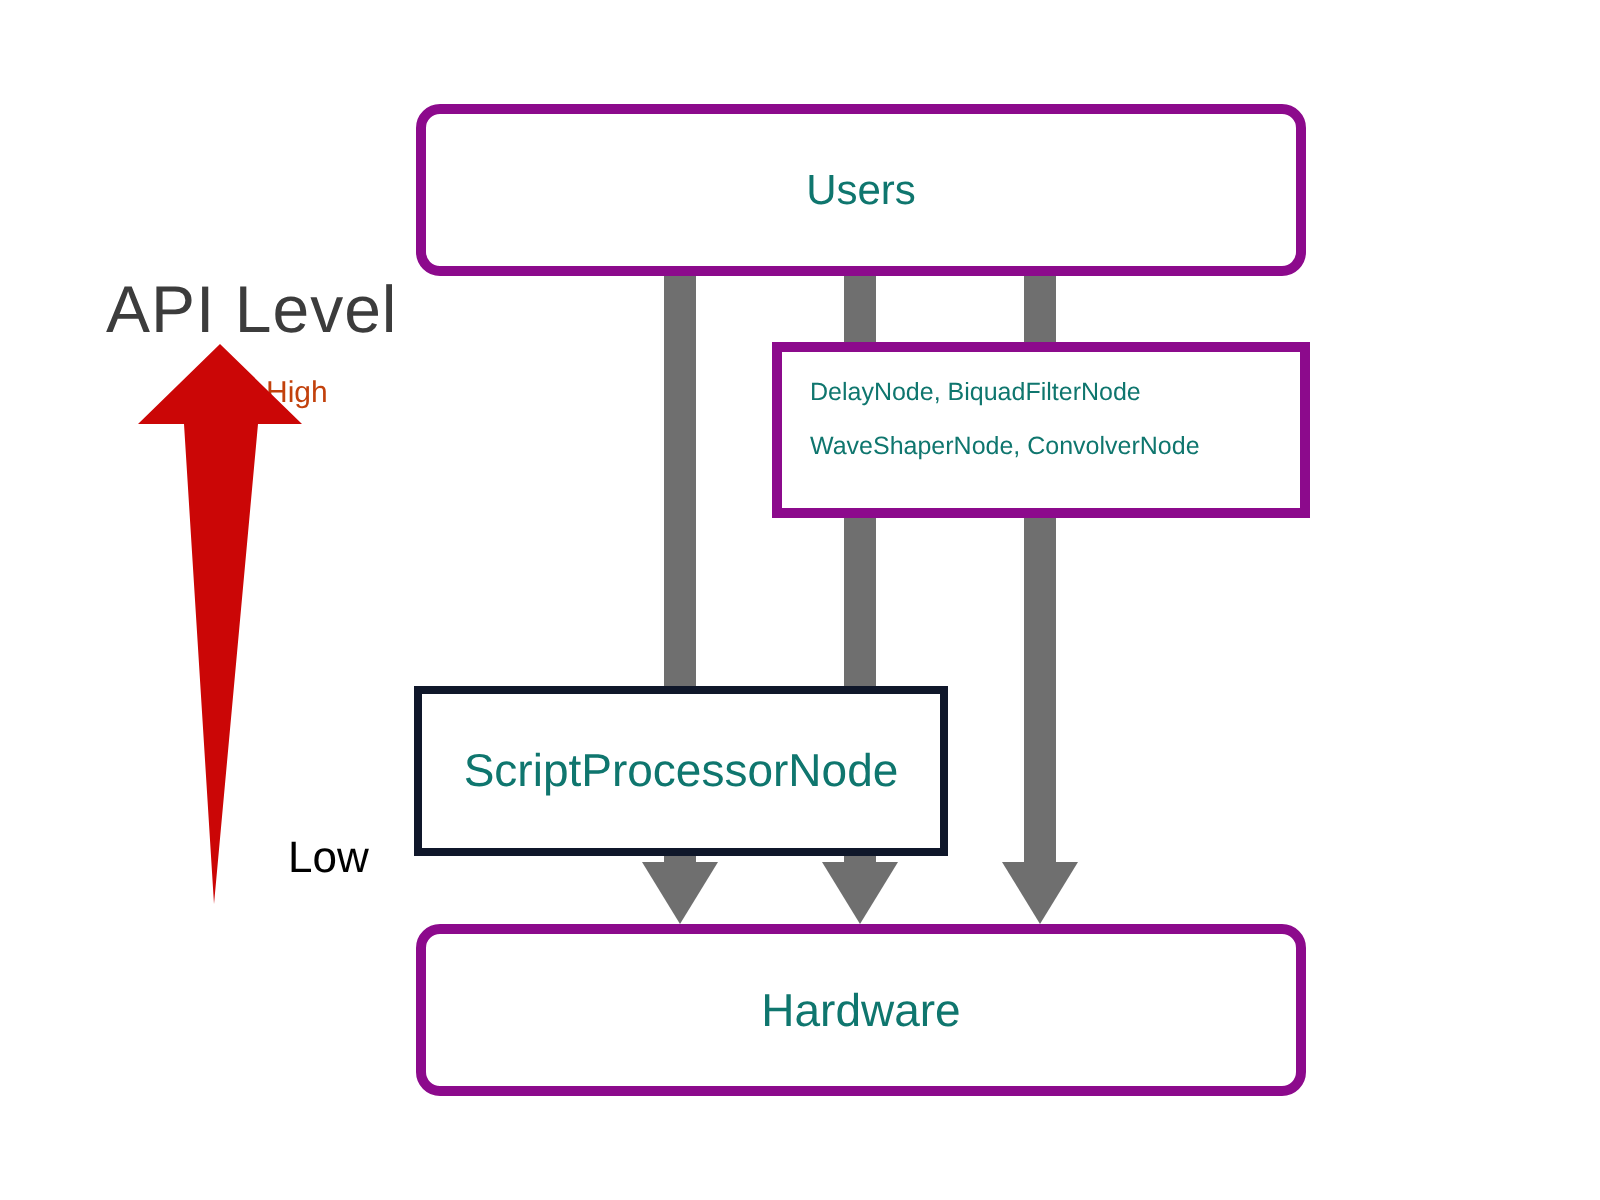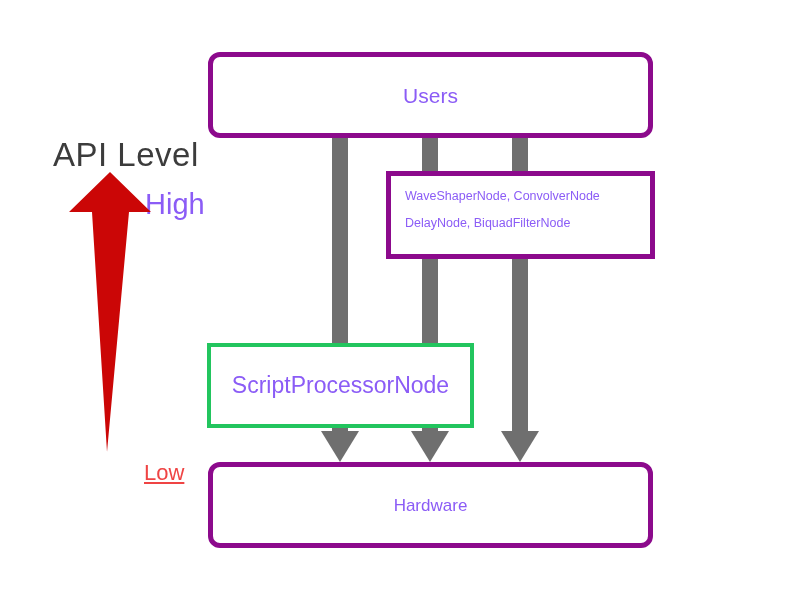--- a/index.html
+++ b/index.html
@@ -29,32 +29,31 @@
     position: absolute;
     left: 0;
     top: 0;
     width: 800px;
     height: 600px;
     z-index: 1;
     pointer-events: none;
   }
   .high-label {
     position: absolute;
-    left: 145px;
+    left: 133px;
     top: 188px;
-    font-size: 29px;
-    color: #8b5cf6;
+    font-size: 15px;
+    color: #c2410c;
   }
   .low-label {
     position: absolute;
     left: 144px;
-    top: 460px;
+    top: 416px;
     font-size: 22px;
-    color: #ef4444;
-    text-decoration: underline;
+    color: #000000;
   }
   
   .flow-arrow {
     position: absolute;
     top: 136px;
     width: 38px;
     height: 326px;
     z-index: 1;
   }
   .flow-arrow .shaft {
@@ -77,25 +76,25 @@
   }
   .arrow-1 { left: 321px; }
   .arrow-2 { left: 411px; }
   .arrow-3 { left: 501px; }
   
   .box {
     position: absolute;
     box-sizing: border-box;
     background: #ffffff;
     z-index: 2;
-    color: #8b5cf6;
+    color: #0f766e;
     gap: 16px;
   }
   .box.purple { border: 5px solid #8c0a8c; }
-  .box.red    { border: 4px solid #22c55e; }
+  .box.red    { border: 4px solid #0f172a; }
   .box.rounded { border-radius: 12px; }
   .box.centered {
     display: flex;
     flex-direction: column;
     align-items: center;
     justify-content: center;
     text-align: center;
   }
   .users-box {
     left: 208px; top: 52px;
@@ -114,21 +113,21 @@
     white-space: nowrap;
   }
   .spn-box {
     left: 207px; top: 343px;
     width: 267px; height: 85px;
     font-size: 23px;
   }
   .hardware-box {
     left: 208px; top: 462px;
     width: 445px; height: 86px;
-    font-size: 17px;
+    font-size: 23px;
     line-height: 27px;
   }
 </style>
 </head>
 <body>
 
 <div class="canvas">
 
   <div class="api-level-label">API Level</div>
 
@@ -151,22 +150,22 @@
   <div class="flow-arrow arrow-3">
     <div class="shaft"></div>
     <div class="head"></div>
   </div>
 
   <div class="box purple rounded centered users-box">
     <div>Users</div>
   </div>
 
   <div class="box purple nodes-box">
+    <div class="node-line">DelayNode, BiquadFilterNode</div>
     <div class="node-line">WaveShaperNode, ConvolverNode</div>
-    <div class="node-line">DelayNode, BiquadFilterNode</div>
   </div>
 
   <div class="box red centered spn-box">
     <div>ScriptProcessorNode</div>
   </div>
 
   <div class="box purple rounded centered hardware-box">
     <div>Hardware</div>
   </div>
 

